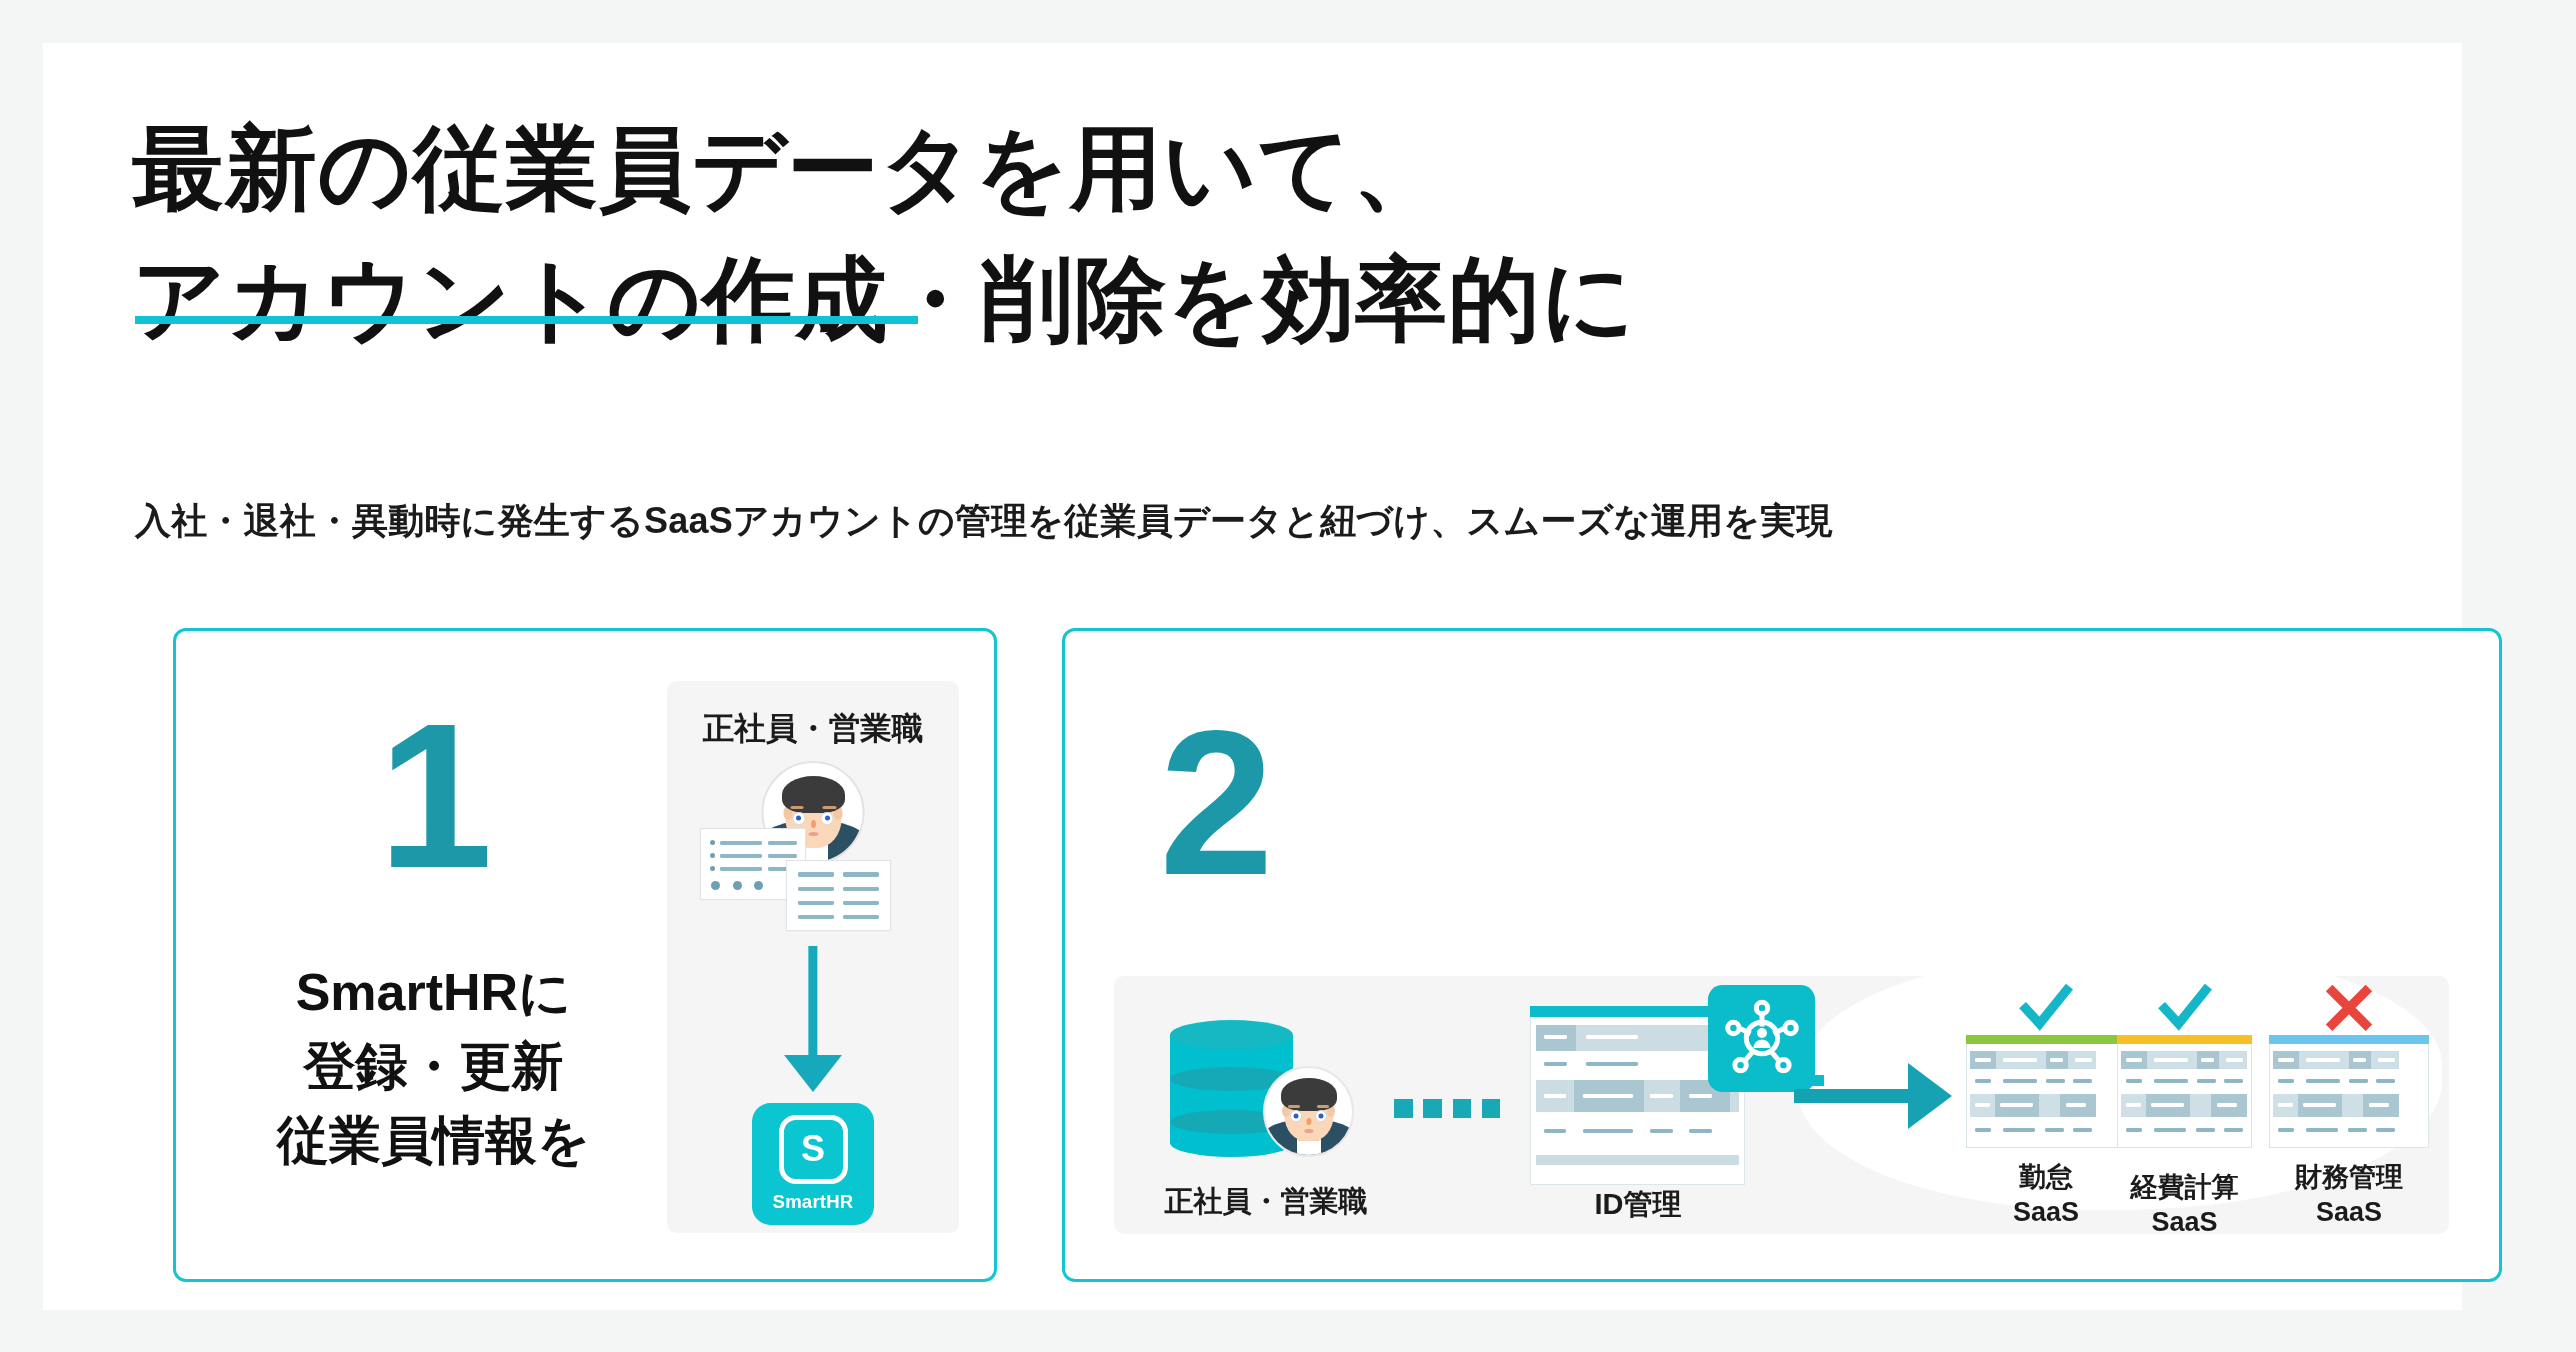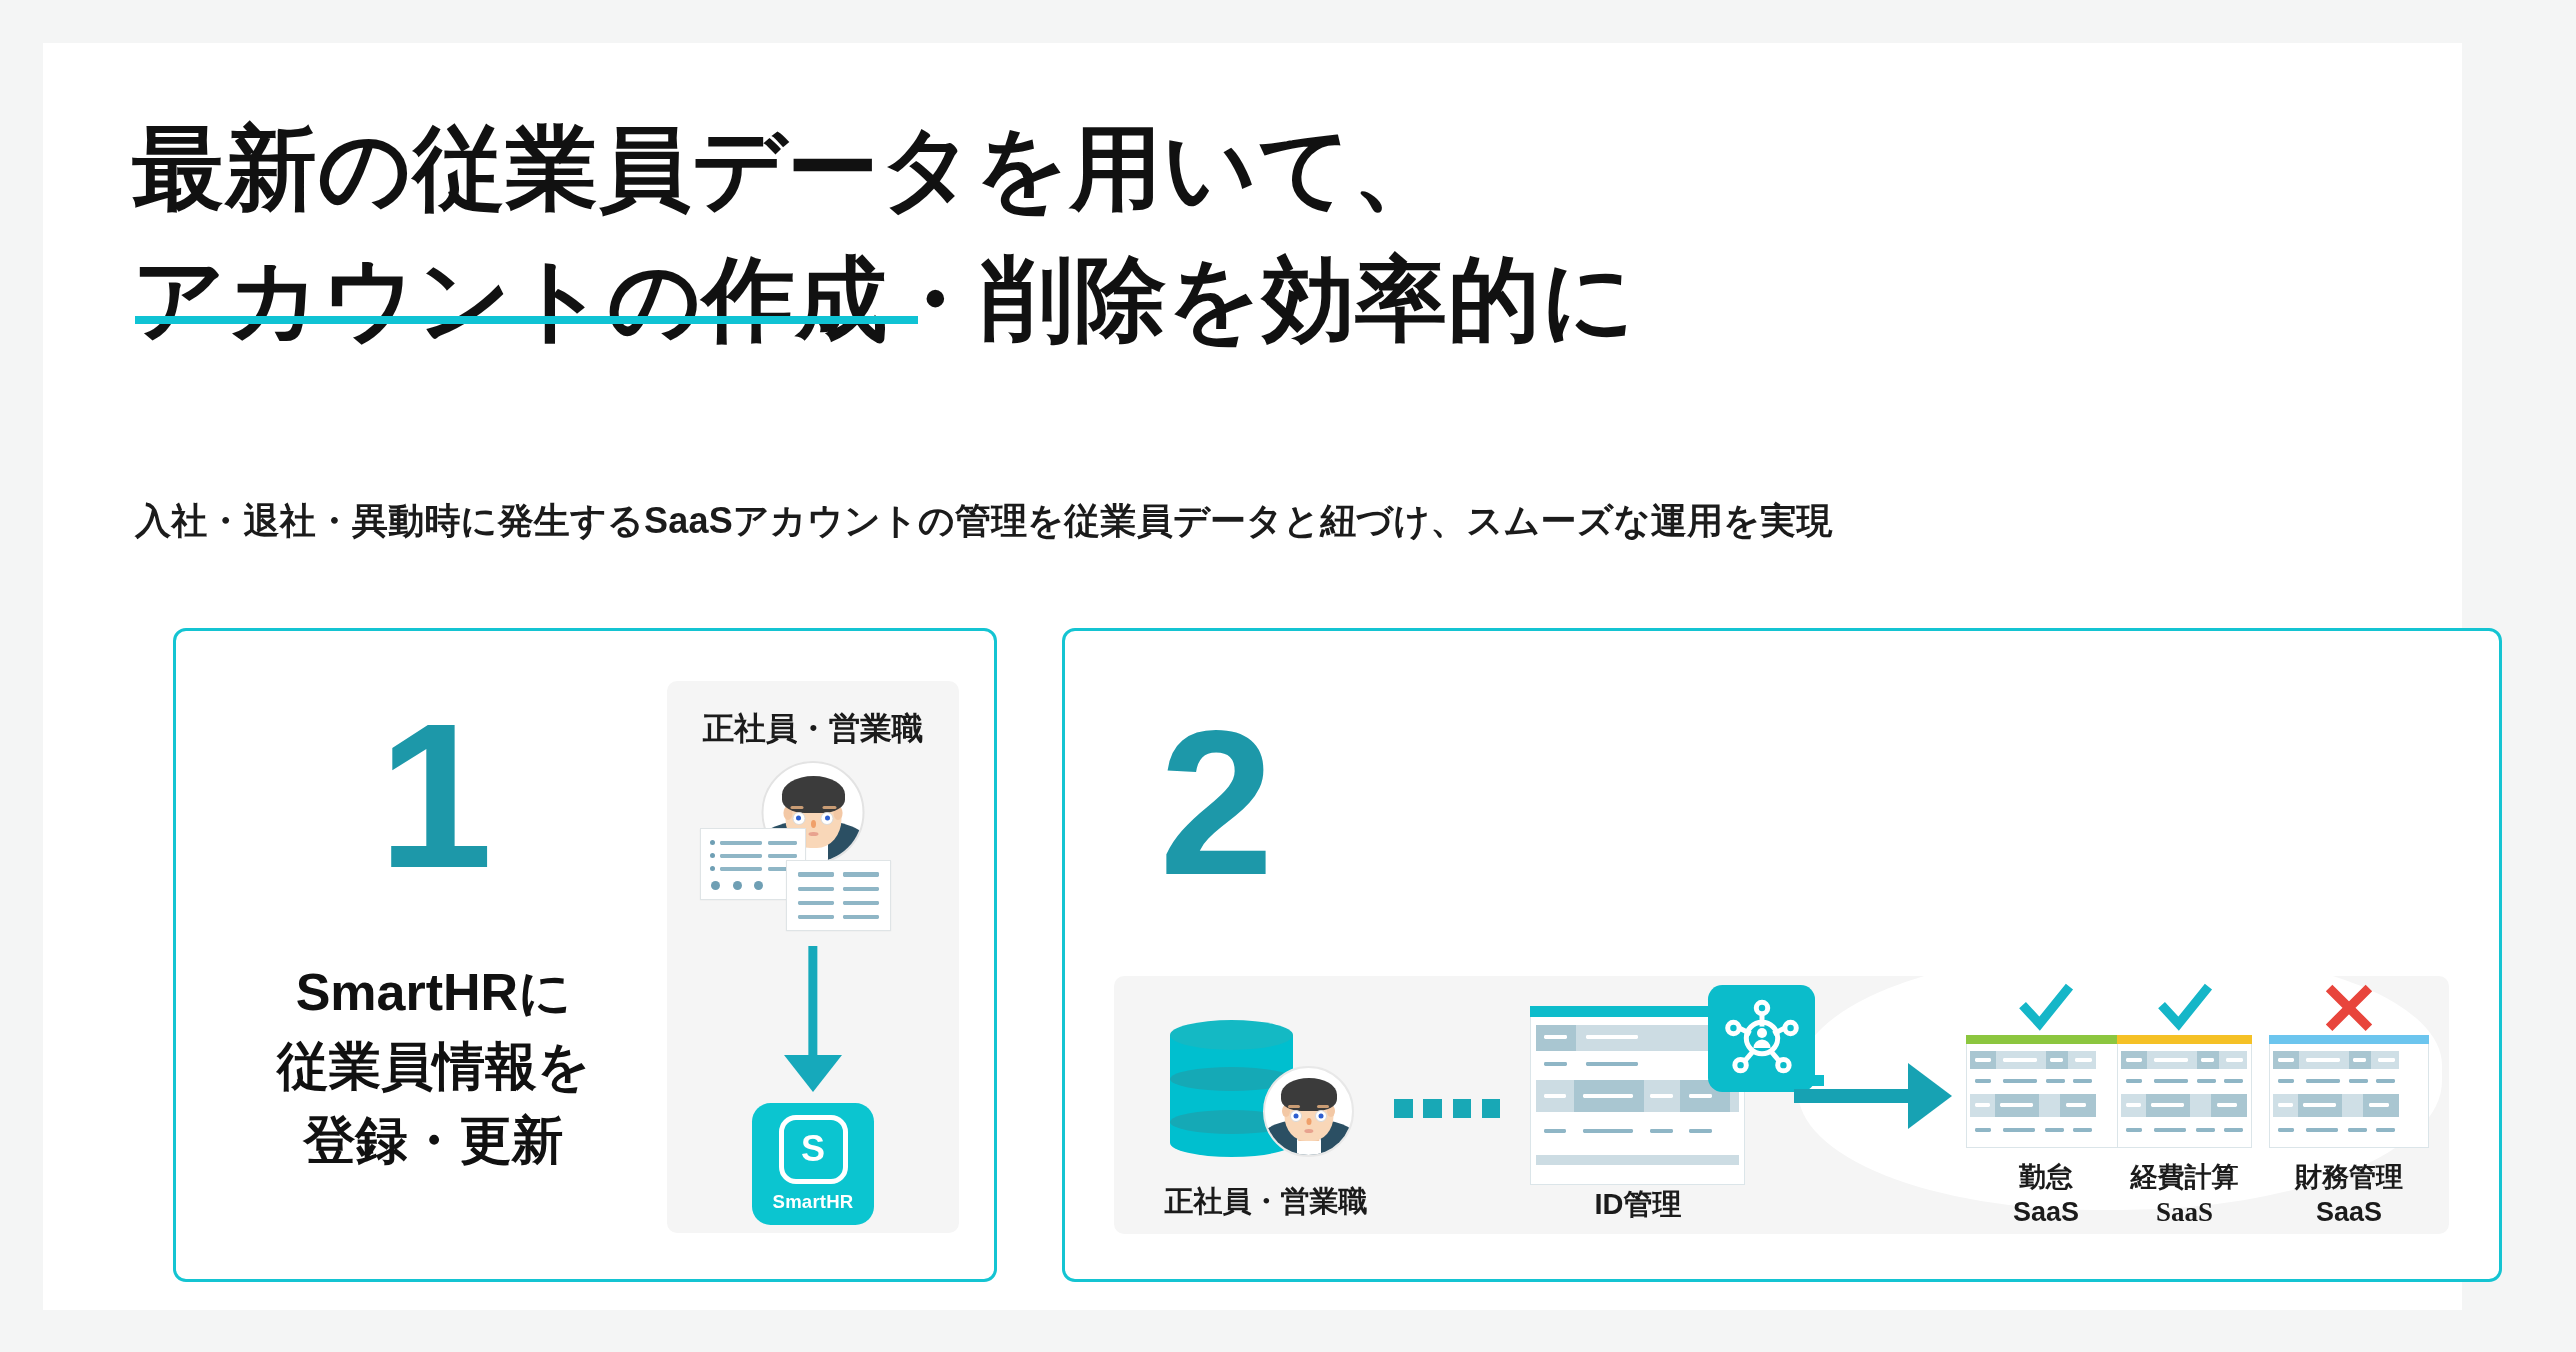--- a/index.html
+++ b/index.html
@@ -214,22 +214,22 @@
   <div class="accent-underline"></div>
 
   <div class="subtitle">入社・退社・異動時に発生するSaaSアカウントの管理を従業員データと紐づけ、スムーズな運用を実現</div>
 
   <div class="card" id="card1">
 
     <div class="c1-left">
       <div class="c1-num">1</div>
       <div class="c1-text">
         <div>SmartHRに</div>
+        <div>登録・更新</div>
         <div>従業員情報を</div>
-        <div>登録・更新</div>
       </div>
     </div>
 
     <div class="c1-panel">
       <div class="c1-panel-label">正社員・営業職</div>
 
       <div class="av-wrap" style="top:80px;">
         <div class="avatar" style="width:99px;height:99px;">
           <div class="av-body" style="width:107px;height:42px;"></div>
           <div class="av-collar" style="width:29px;height:29px;"></div>
@@ -443,21 +443,21 @@
         <div class="tickw" style="left:100px;top:68px;width:20px;height:3.6px;"></div>
         <div class="tick" style="left:9.3px;top:93px;width:15.7px;height:3.6px;"></div>
         <div class="tick" style="left:37px;top:93px;width:31.5px;height:3.6px;"></div>
         <div class="tick" style="left:79px;top:93px;width:18.6px;height:3.6px;"></div>
         <div class="tick" style="left:107px;top:93px;width:18.6px;height:3.6px;"></div>
         <div class="mark" style="top:-54px;">
           <svg width="62" height="54" viewBox="0 0 86 76" aria-hidden="true">
             <path d="M10 34 L34 60 L76 8" stroke="#15b6c8" stroke-width="13" fill="none" stroke-linecap="butt"></path>
           </svg>
         </div>
-        <div class="saas-label" style="top:125px;font-family:Liberation Serif, serif;">
+        <div class="saas-label" style="top:135px;">
           <div>経費計算</div>
           <div>SaaS</div>
         </div>
       </div>
 
       <div class="saas" style="left:1155px;top:59px;width:160px;height:113px;">
         <div class="cardbg"></div>
         <div class="hdr" id="saas-hdr-2" style="background: rgb(108, 197, 238);"></div>
         <div class="rowdark" style="left:4.3px;top:15.7px;width:126px;height:18.6px;"></div>
         <div class="cellmid" style="left:4.3px;top:15.7px;width:26px;height:18.6px;"></div>

